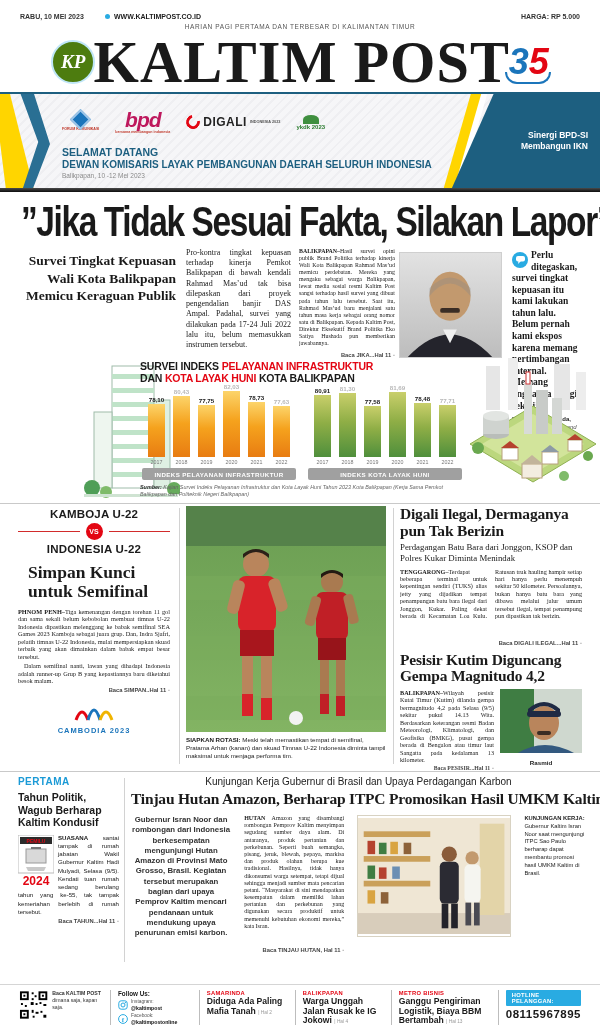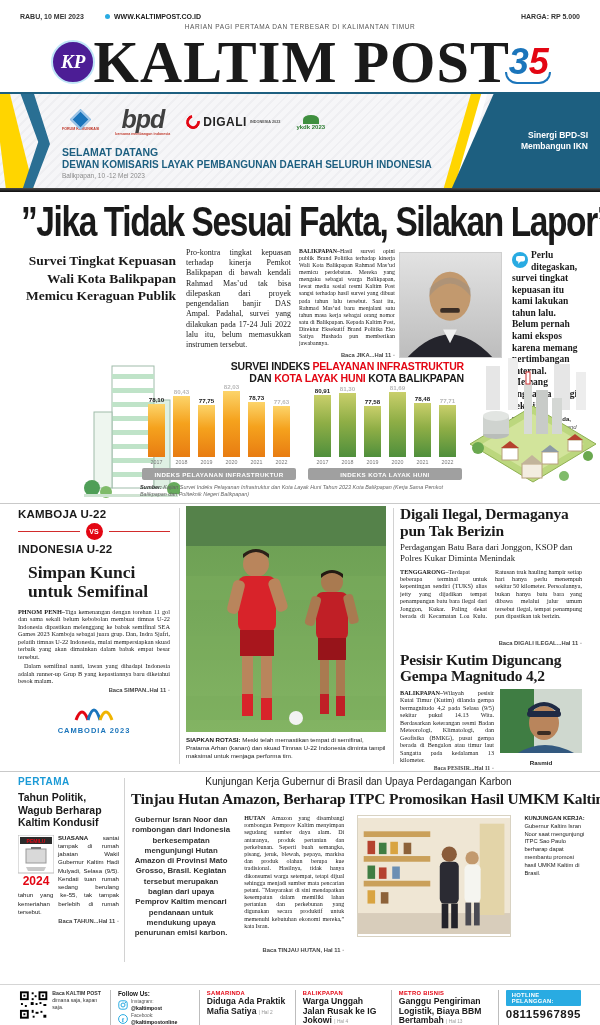--- a/index.html
+++ b/index.html
@@ -7,40 +7,40 @@
   .page{position:relative;width:600px;height:1025px;overflow:hidden;background:#fff}
   .serif{font-family:"Liberation Serif",serif}
 
   
   .header{position:absolute;top:0;left:0;width:600px;height:92px}
   .header-top{display:flex;justify-content:space-between;padding:13px 20px 0 20px;font-size:7px;font-weight:bold;color:#333}
   .hdr-web{display:flex;align-items:center;gap:4px;position:absolute;left:105px;top:13px}
   .blue-dot{width:5px;height:5px;border-radius:50%;background:#29abe2;display:inline-block}
   .tagline{text-align:center;font-size:6.5px;color:#555;letter-spacing:.6px;margin-top:3px}
   .masthead{display:flex;align-items:center;justify-content:center;gap:14px;margin-top:1px}
-  .kp-logo{width:44px;height:44px;border-radius:50%;background:#4c1d95;border:2px solid #bfe6f7;display:flex;align-items:center;justify-content:center}
+  .kp-logo{width:44px;height:44px;border-radius:50%;background:#4d7c0f;border:2px solid #bfe6f7;display:flex;align-items:center;justify-content:center}
   .kp-logo span{color:#fff;font-family:"Liberation Serif",serif;font-style:italic;font-weight:bold;font-size:19px}
   .mast-title{font-family:"Liberation Serif",serif;font-weight:bold;font-size:54px;letter-spacing:1px;transform:scale(1.08,1.1);white-space:nowrap}
   .logo35{font-style:italic;font-weight:bold;font-size:36px;line-height:1;position:relative}
   .logo35 .n3{color:#1b75bb}.logo35 .n5{color:#e30613}
   .logo35 .arc{position:absolute;left:-4px;bottom:-4px;width:46px;height:12px;border:2.5px solid #1b75bb;border-top:none;border-radius:0 0 24px 24px}
 
   
   .banner{position:absolute;top:92px;left:0;width:600px;height:96px;background:#f6f6f8;border-top:2px solid #1d5f80;overflow:hidden}
   .banner-hatch{position:absolute;inset:0;background:repeating-linear-gradient(135deg,#efeff2 0 2px,transparent 2px 7px)}
   .bl-yellow{position:absolute;left:-6px;top:0;width:40px;height:96px;background:#ffd500;clip-path:polygon(0 0,40% 0,100% 100%,30% 100%)}
   .bl-blue{position:absolute;left:8px;top:0;width:42px;height:96px;background:#2a6f93;clip-path:polygon(30% 0,62% 0,100% 52%,58% 100%,34% 100%,72% 50%)}
   .br-teal{position:absolute;right:0;top:0;width:152px;height:96px;background:#1d5f80;clip-path:polygon(30% 0,100% 0,100% 100%,2% 100%)}
   .br-y{position:absolute;right:104px;top:0;width:60px;height:96px;background:#ffd500;clip-path:polygon(58% 0,78% 0,32% 100%,12% 100%)}
   .br-w{position:absolute;right:96px;top:0;width:60px;height:96px;background:#fff;clip-path:polygon(62% 0,72% 0,26% 100%,16% 100%)}
   .banner-logos{position:absolute;left:62px;top:7px;display:flex;align-items:center;gap:16px;height:42px}
   .blogo{display:flex;flex-direction:column;align-items:center;line-height:1}
   .blogo .tiny{font-size:3.6px;color:#c0392b;margin-top:1px;font-weight:bold}
   .diamond{width:15px;height:15px;background:#1b75bb;transform:rotate(45deg);border:2px solid #9fc6e8}
-  .bpd-txt{font-size:25px;font-weight:bold;font-style:italic;color:#404040;letter-spacing:-1px}
+  .bpd-txt{font-size:21px;font-weight:bold;font-style:italic;color:#be185d;letter-spacing:-1px}
   .asean-wrap{display:flex;align-items:center;gap:3px}
   .asean-swoosh{width:14px;height:14px;border-radius:50%;border:3px solid #e30613;border-top-color:transparent;transform:rotate(35deg)}
   .asean-txt{font-weight:bold;font-size:12px;color:#222;letter-spacing:.5px}
   .asean-sub{font-size:3.8px;color:#555;font-weight:bold;text-align:left;line-height:1.2}
   .ykdk-hill{width:16px;height:9px;background:#3f8f3f;border-radius:50% 50% 0 0}
   .ykdk-txt{font-size:6px;font-weight:bold;color:#2e7d32}
   .banner-text{position:absolute;left:62px;top:52px;color:#1d5f80}
   .bt1{font-weight:bold;font-size:10.5px}
   .bt2{font-weight:bold;font-size:10px;margin-top:1px}
   .bt3{font-size:6.5px;color:#8a8a8a;margin-top:2px}
@@ -65,21 +65,21 @@
   .quotecol{position:absolute;left:512px;top:2px;width:72px}
   .qicon{width:16px;height:16px;border-radius:50%;background:#29abe2;float:left;margin:2px 3px 0 0;display:flex;align-items:center;justify-content:center}
   .qicon svg{display:block}
   .quotetext{font-family:"Liberation Serif",serif;font-weight:bold;font-size:9.5px;line-height:1.22}
   .quoteattr{margin-top:4px;font-size:6px;line-height:1.3;color:#222}
   .quoteattr .nm{font-weight:bold}
   .quoteattr .rl{font-style:italic;color:#555}
 
   
   .chartblock{position:absolute;left:140px;top:112px;width:324px}
-  .chart-title{text-align:right;font-weight:900;font-size:10.5px;line-height:1.15;letter-spacing:-.2px}
+  .chart-title{text-align:left;font-weight:900;font-size:10.5px;line-height:1.15;letter-spacing:-.2px}
   .chart-title .red{color:#e30613}
   .charts{display:flex;justify-content:center;gap:12px;margin-top:5px}
   .chart{width:154px}
   .bars{display:flex;align-items:flex-end;justify-content:center;height:76px}
   .bar-col{width:25px;display:flex;flex-direction:column;align-items:center}
   .bar-val{font-size:6.2px;font-weight:900;margin-bottom:1px}
   .bar-val.dim{color:#b8b8b8}
   .bar{width:17px}
   .bar.orange{background:linear-gradient(#fcd46a,#f5a21d 45%,#e87c12)}
   .bar.green{background:linear-gradient(#c9cf6b,#8fae46 45%,#4f8f3c)}
@@ -88,21 +88,21 @@
   .chart-src{margin-top:4px;font-size:5.4px;font-style:italic;color:#666;line-height:1.3}
   .chart-src b{color:#333}
   .illus-city{position:absolute;left:468px;top:108px}
 
   .hr{position:absolute;left:0;width:600px;border-top:1px solid #c9c9c9}
 
   
   .middle{position:absolute;top:506px;left:0;width:600px;height:264px}
   .vline{position:absolute;top:2px;bottom:6px;width:0;border-left:1px solid #d2d2d2}
   .mleft{position:absolute;left:18px;top:2px;width:152px}
-  .matchhdr{font-weight:900;font-size:11.5px;letter-spacing:.2px}
+  .matchhdr{text-align:center;font-weight:900;font-size:11.5px;letter-spacing:.2px}
   .vsrow{display:flex;align-items:center;gap:6px;margin:3px 0}
   .vsrow .ln{flex:1;border-top:1px solid #d22b2b}
   .vsbadge{width:17px;height:17px;border-radius:50%;background:#e30613;color:#fff;font-size:7px;font-weight:900;display:flex;align-items:center;justify-content:center}
   .sports-title{font-family:"Liberation Serif",serif;font-weight:bold;font-size:17.5px;line-height:1.1;margin:8px 10px 6px}
   .cambodia{margin-top:7px;text-align:center}
   .cambodia-txt{font-size:7.5px;font-weight:900;color:#1b75bb;letter-spacing:1px}
   .fb-photo{position:absolute;left:186px;top:0;width:200px;height:226px}
   .fb-caption{position:absolute;left:186px;top:230px;width:200px;font-size:6.2px;line-height:1.3;color:#222}
   .fb-caption b{font-weight:900}
   .mright{position:absolute;left:400px;top:0;width:182px}
@@ -596,21 +596,21 @@
         <svg width="10" height="10" viewBox="0 0 10 10">
             <circle cx="5" cy="5" r="4.4" fill="none" stroke="#29abe2" stroke-width="1"></circle>
             <text x="5" y="7.6" text-anchor="middle" font-size="7" font-weight="bold" fill="#29abe2" font-family="Liberation Serif,serif">f</text>
           </svg>
         <div class="follow-lbl"><span>Facebook:</span><b>@kaltimpostonline</b></div>
       </div>
     </div>
 
     <div class="fcell fc-news">
       <div class="fsec">SAMARINDA</div>
-      <div class="ftitle"><span>Diduga Ada Praktik Mafia Satiya</span> <span class="fpage">| Hal 2</span></div>
+      <div class="ftitle"><span>Diduga Ada Paling Mafia Tanah</span> <span class="fpage">| Hal 2</span></div>
     </div>
     <div class="fcell fc-news">
       <div class="fsec">BALIKPAPAN</div>
       <div class="ftitle"><span>Warga Unggah Jalan Rusak ke IG Jokowi</span> <span class="fpage">| Hal 4</span></div>
     </div>
     <div class="fcell fc-news" style="width:116px">
       <div class="fsec">METRO BISNIS</div>
       <div class="ftitle"><span>Ganggu Pengiriman Logistik, Biaya BBM Bertambah</span> <span class="fpage">| Hal 13</span></div>
     </div>
 

